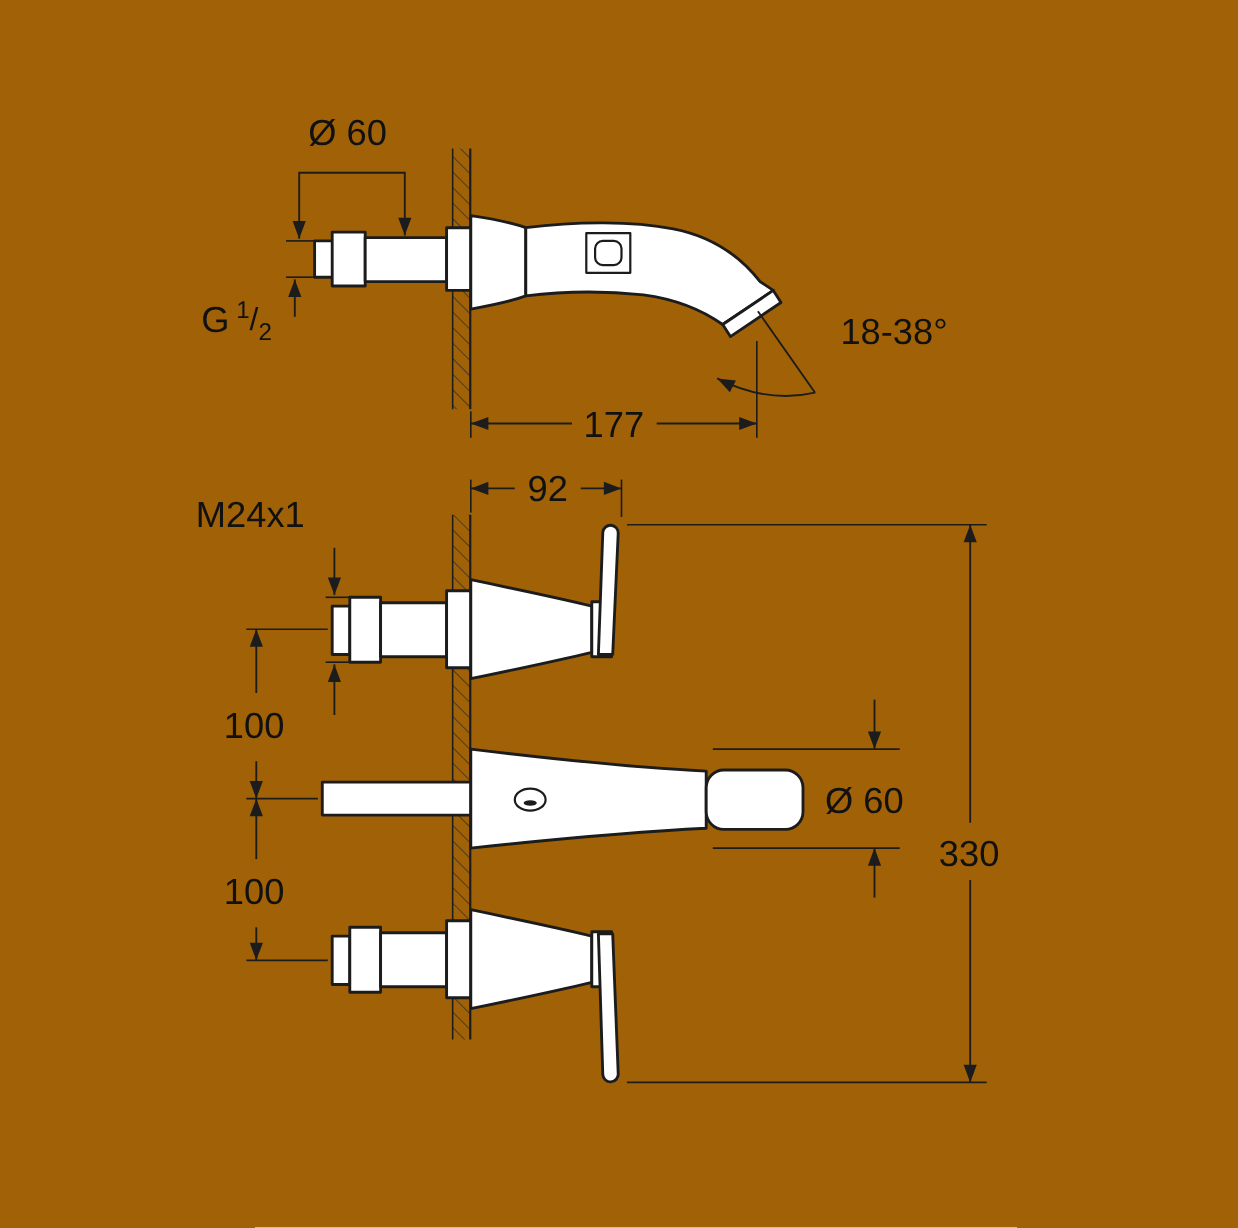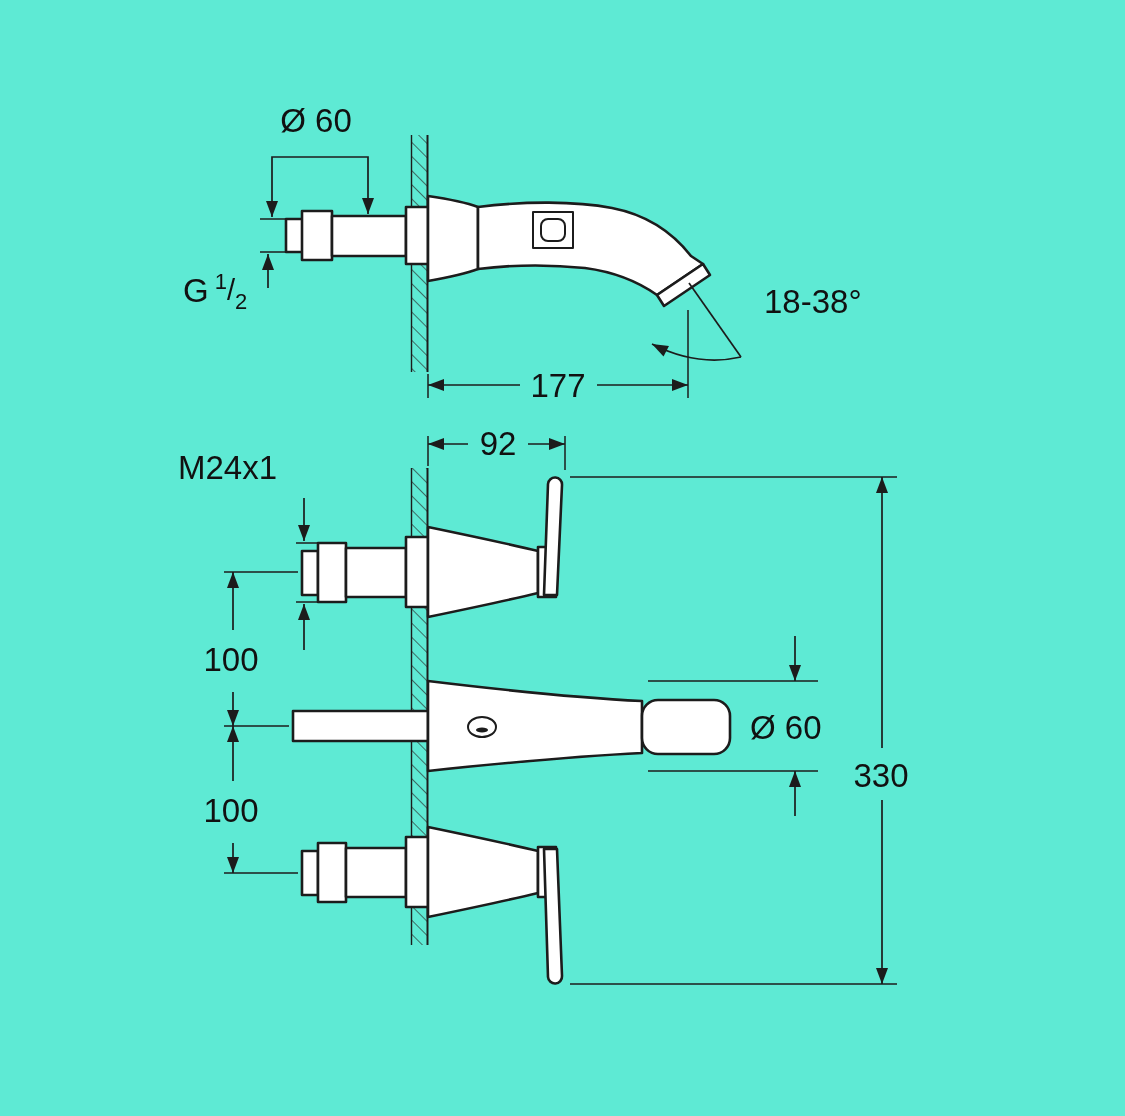--- a/index.html
+++ b/index.html
@@ -1,16 +1,16 @@
 <!DOCTYPE html>
 <html><head>
 <meta charset="utf-8">
 <style>
   html,body{margin:0;padding:0;background:#fff;}
-  .stage{width:1125px;height:1116px;position:relative;background:#5eead4;overflow:hidden;}
+  .stage{width:1125px;height:1116px;position:relative;background:#a16207;overflow:hidden;}
   svg{display:block;}
   .part{fill:#ffffff;stroke:#1c1c1c;stroke-width:2.6;stroke-linejoin:round;stroke-linecap:round;}
   .part-thin{fill:#ffffff;stroke:#1c1c1c;stroke-width:2;stroke-linejoin:round;}
   .dim{fill:none;stroke:#1c1c1c;stroke-width:1.7;}
   .ext{fill:none;stroke:#1c1c1c;stroke-width:1.5;}
   .wline{fill:none;stroke:#1c1c1c;stroke-width:2;}
   .wline-thin{fill:none;stroke:#1c1c1c;stroke-width:1.4;}
   text{font-family:"Liberation Sans","DejaVu Sans",sans-serif;font-size:33px;fill:#111111;}
 </style>
 </head>

